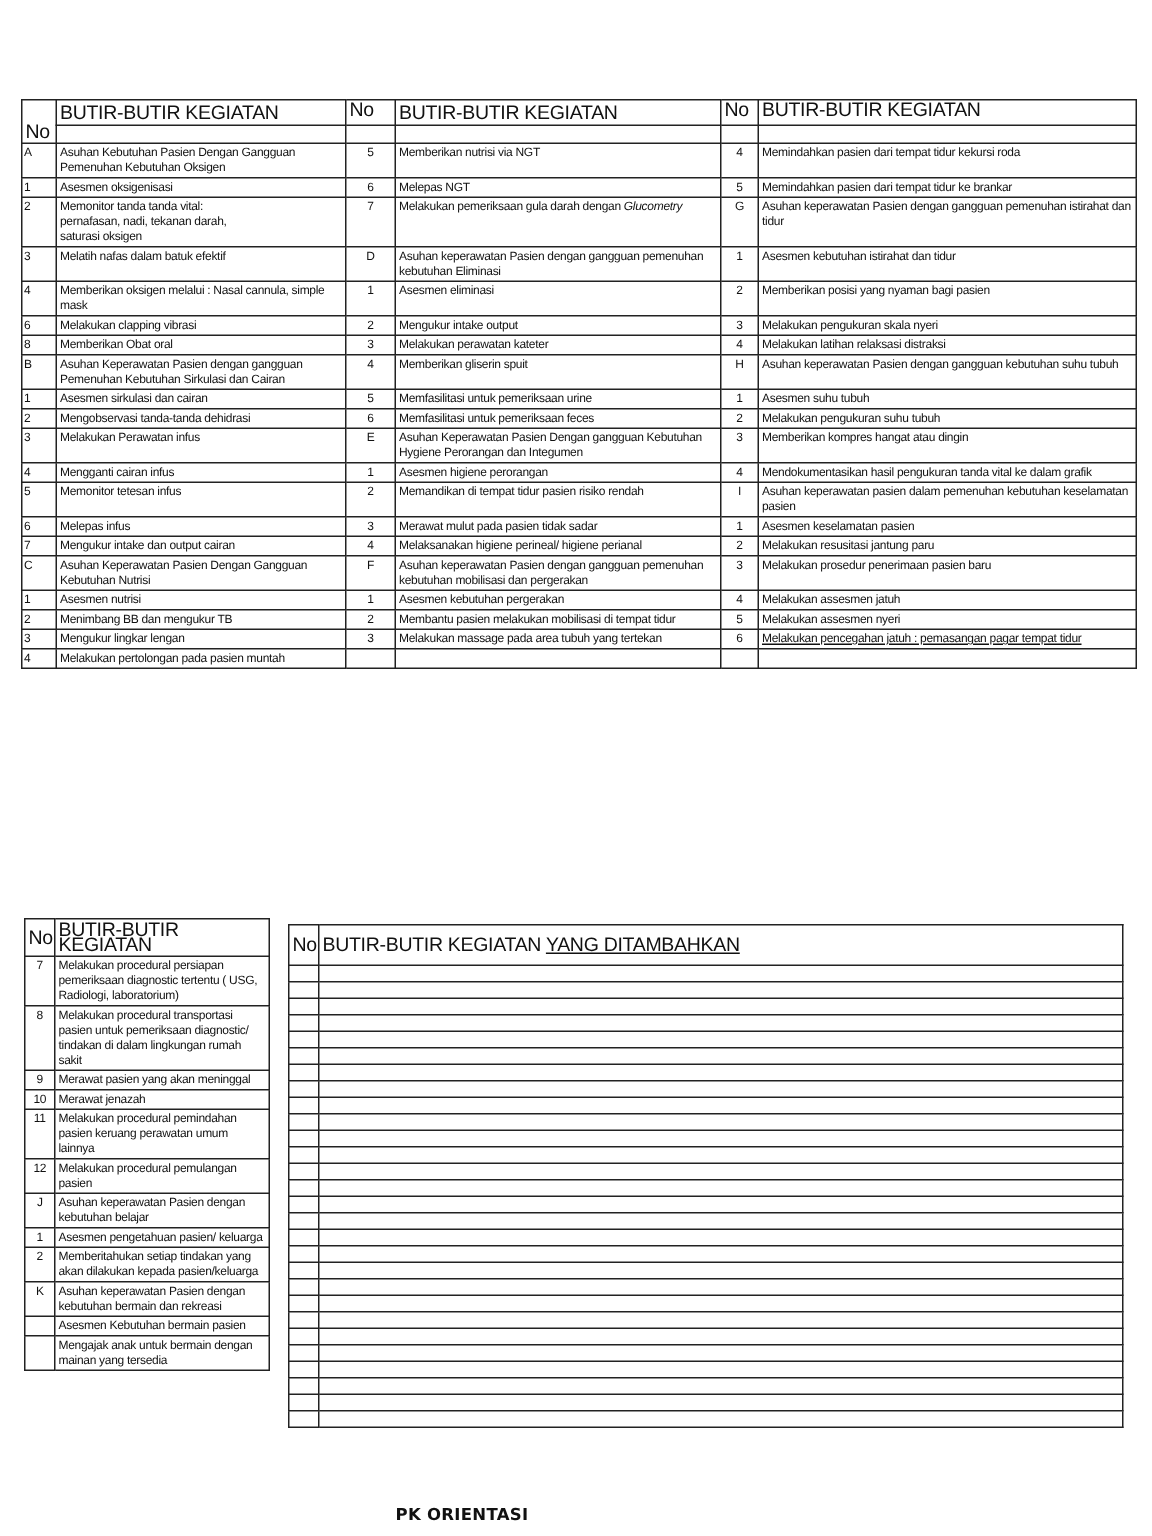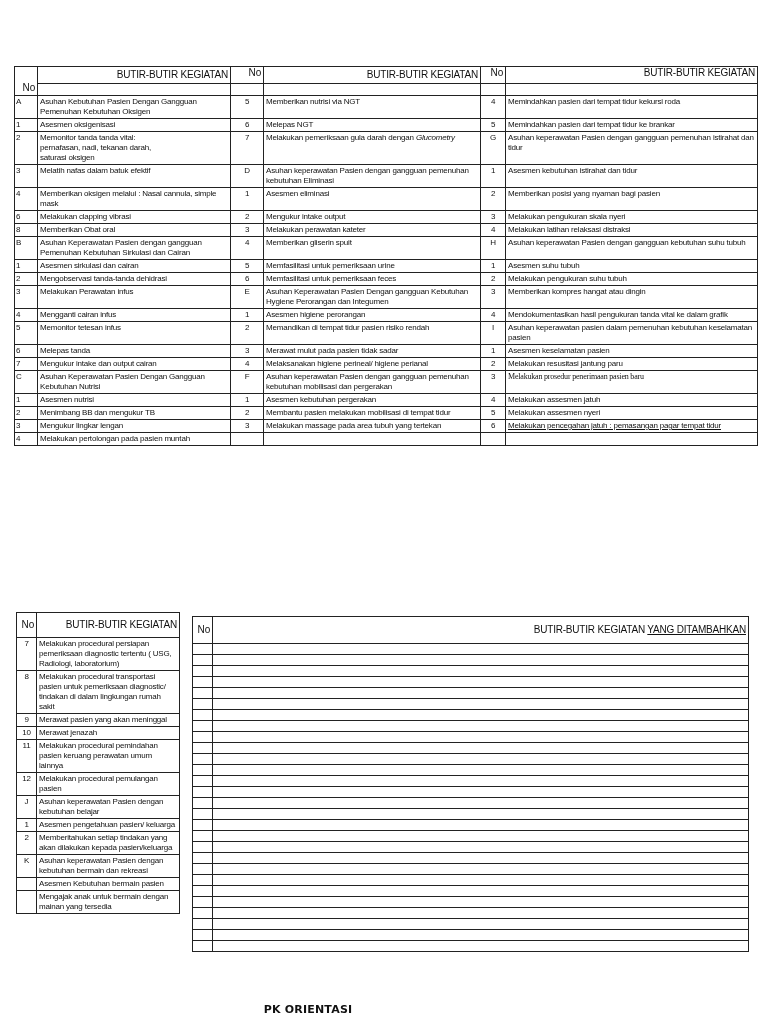--- a/index.html
+++ b/index.html
@@ -1,21 +1,21 @@
 <!DOCTYPE html>
 <html><head>
 <meta charset="utf-8">
 <style>
   html, body { margin: 0; padding: 0; background: #ffffff; }
   body { width: 768px; height: 1024px; position: relative; overflow: hidden;
          font-family: "Liberation Sans", sans-serif; color: #111; }
   table { border-collapse: collapse; table-layout: fixed; position: absolute; }
   td, th { border: 1px solid #222; vertical-align: top; font-weight: normal;
            font-size: 8px; line-height: 10px; padding: 1px 2px; letter-spacing: -0.2px; }
-  th { text-align: right; vertical-align: middle; font-size: 10px; }
+  th { text-align: left; vertical-align: middle; font-size: 13px; }
   td.no { text-align: center; padding-left: 1px; padding-right: 1px; }
   td.no-left { text-align: left; }
   .hdr-sub td { height: 9px; padding: 0; }
   #top-table { left: 14px; top: 66px; width: 743px; }
   #bottom-left { left: 16px; top: 612px; width: 163px; }
   #bottom-right { left: 192px; top: 616px; width: 556px; }
   #bottom-right td { height: 10px; padding: 0; }
   #bottom-right th { height: 24px; }
   .underline { text-decoration: underline; }
   #footer-title { position: absolute; left: 0; width: 616px; top: 1003px; text-align: center;
@@ -154,41 +154,41 @@
       <tr>
         <td class="no no-left">5</td>
         <td style="white-space: pre-line;">Memonitor tetesan infus</td>
         <td class="no">2</td>
         <td style="white-space: pre-line;">Memandikan di tempat tidur pasien risiko rendah</td>
         <td class="no">I</td>
         <td style="white-space: pre-line;">Asuhan keperawatan pasien dalam pemenuhan kebutuhan keselamatan pasien</td>
       </tr>
       <tr>
         <td class="no no-left">6</td>
-        <td style="white-space: pre-line;">Melepas tanda</td>
+        <td style="white-space: pre-line;">Melepas infus</td>
         <td class="no">3</td>
         <td style="white-space: pre-line;">Merawat mulut pada pasien tidak sadar</td>
         <td class="no">1</td>
         <td style="white-space: pre-line;">Asesmen keselamatan pasien</td>
       </tr>
       <tr>
         <td class="no no-left">7</td>
         <td style="white-space: pre-line;">Mengukur intake dan output cairan</td>
         <td class="no">4</td>
         <td style="white-space: pre-line;">Melaksanakan higiene perineal/ higiene perianal</td>
         <td class="no">2</td>
         <td style="white-space: pre-line;">Melakukan resusitasi jantung paru</td>
       </tr>
       <tr>
         <td class="no no-left">C</td>
         <td style="white-space: pre-line;">Asuhan Keperawatan Pasien Dengan Gangguan Kebutuhan Nutrisi</td>
         <td class="no">F</td>
         <td style="white-space: pre-line;">Asuhan keperawatan Pasien dengan gangguan pemenuhan kebutuhan mobilisasi dan pergerakan</td>
         <td class="no">3</td>
-        <td style="white-space: pre-line; font-family: Liberation Serif, serif;">Melakukan prosedur penerimaan pasien baru</td>
+        <td style="white-space: pre-line;">Melakukan prosedur penerimaan pasien baru</td>
       </tr>
       <tr>
         <td class="no no-left">1</td>
         <td style="white-space: pre-line;">Asesmen nutrisi</td>
         <td class="no">1</td>
         <td style="white-space: pre-line; margin-left: 48px;">Asesmen kebutuhan pergerakan</td>
         <td class="no">4</td>
         <td style="white-space: pre-line;">Melakukan assesmen jatuh</td>
       </tr>
       <tr>

